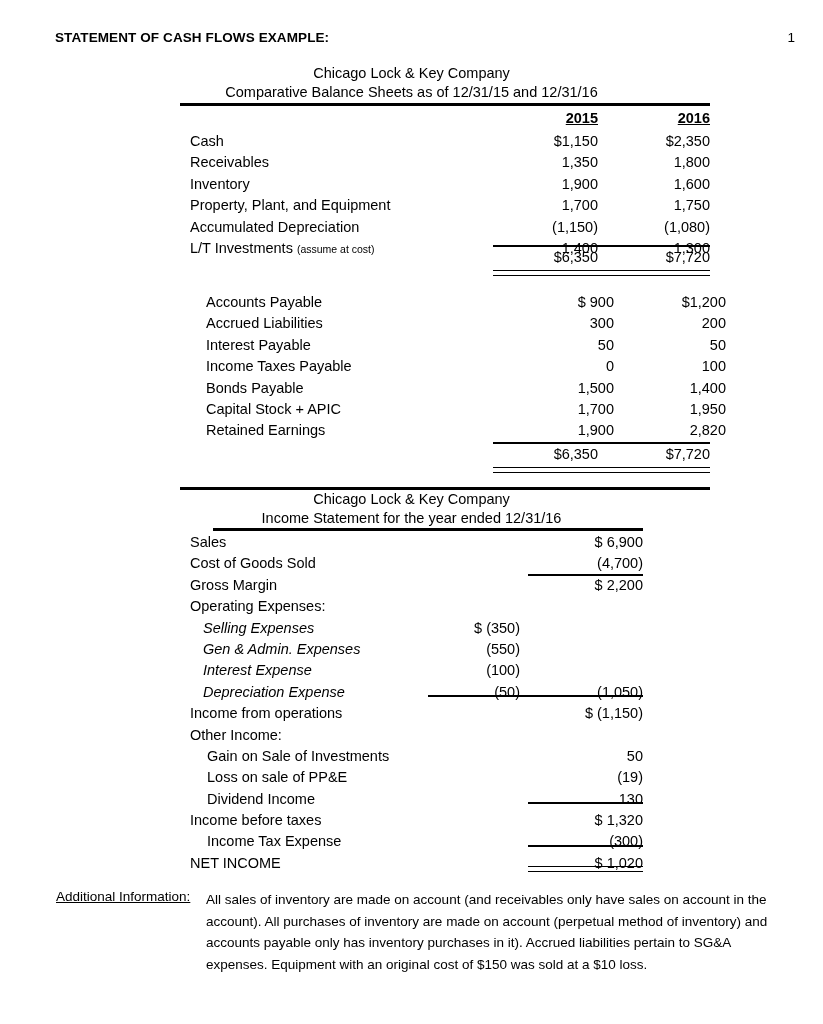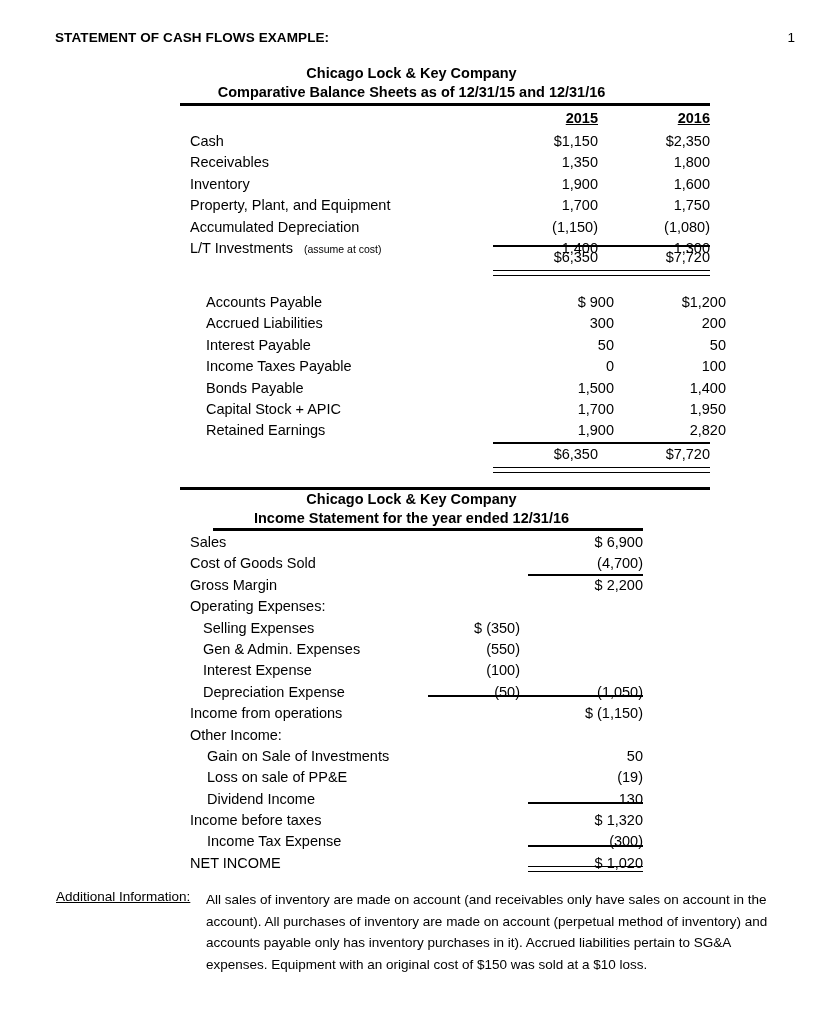--- a/index.html
+++ b/index.html
@@ -46,21 +46,21 @@
   .stmt {
     position: absolute;
     left: 0;
     width: 823px;
   }
   .stmt-titles {
     text-align: center;
     font-size: 14.5px;
     line-height: 19px;
   }
-  .stmt-title-line { white-space: nowrap; font-weight: bold; }
+  .stmt-title-line { white-space: nowrap; }
 
   .rule {
     position: absolute;
     background: #000000;
   }
   .rule-thick { height: 3px; }
   .rule-thin  { height: 1.5px; }
   .rule-double {
     height: 4px;
     background: transparent;
@@ -79,26 +79,25 @@
     height: 21.4px;
     font-size: 14.5px;
     white-space: nowrap;
   }
   .lbl {
     position: absolute;
     left: 190px;
     top: 0;
     font-size: 14.5px;
   }
-  .lbl.ind1 { left: 203px; }
+  .lbl.ind1 { left: 203px; font-style: italic; }
   .lbl.ind2 { left: 207px; }
   .lbl-small {
     font-size: 10.5px;
     vertical-align: baseline;
-    margin-left: 7px;
   }
 
   
   .bs-c1 {
     position: absolute;
     top: 0;
     left: 430px;
     width: 168px;
     text-align: right;
     font-size: 14.5px;

